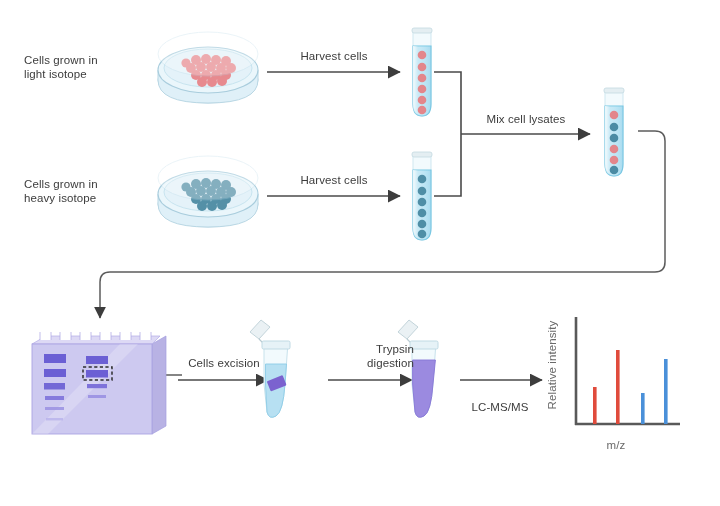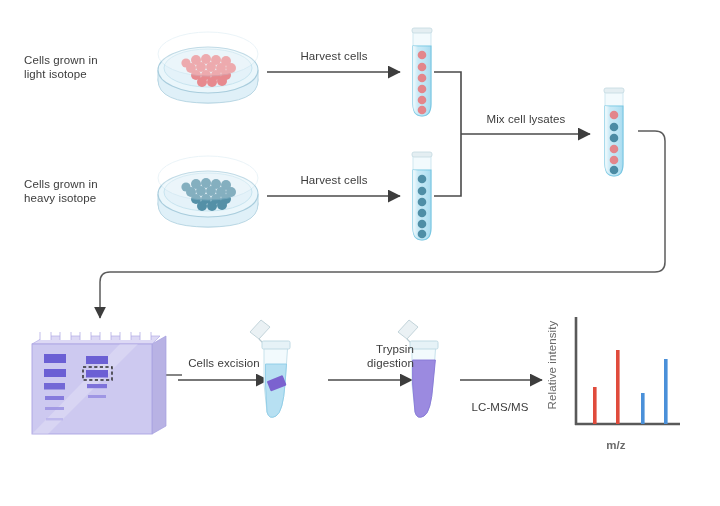--- a/index.html
+++ b/index.html
@@ -260,21 +260,21 @@
 
     <g>
       <rect x="45" y="75" width="3.6" height="37" fill="#e04b3c"></rect>
       <rect x="68" y="38" width="3.6" height="74" fill="#e04b3c"></rect>
       <rect x="93" y="81" width="3.6" height="31" fill="#4a90d9"></rect>
       <rect x="116" y="47" width="3.6" height="65" fill="#4a90d9"></rect>
     </g>
   </svg>
 
   <div class="lbl" style="left:497px; top:358px; width:110px; transform:rotate(-90deg); transform-origin:center center; color:#6a6a6a; font-size:11.5px;">Relative intensity</div>
-  <div class="lbl" style="left:586px; top:438px; width:60px; color:#6a6a6a; font-size:11.5px;font-weight:bold;">m/z</div>
+  <div class="lbl" style="left:586px; top:438px; width:60px; color:#6a6a6a; font-size:11.5px;">m/z</div>
 
   <div class="lbl lbl-left" style="left:24px; top:53px; width:120px;">Cells grown in
 light isotope</div>
 
   <div class="lbl lbl-left" style="left:24px; top:177px; width:120px;">Cells grown in
 heavy isotope</div>
 
   <div class="lbl" style="left:272px; top:49px; width:124px;">Harvest cells</div>
 
   <div class="lbl" style="left:272px; top:173px; width:124px;">Harvest cells</div>

